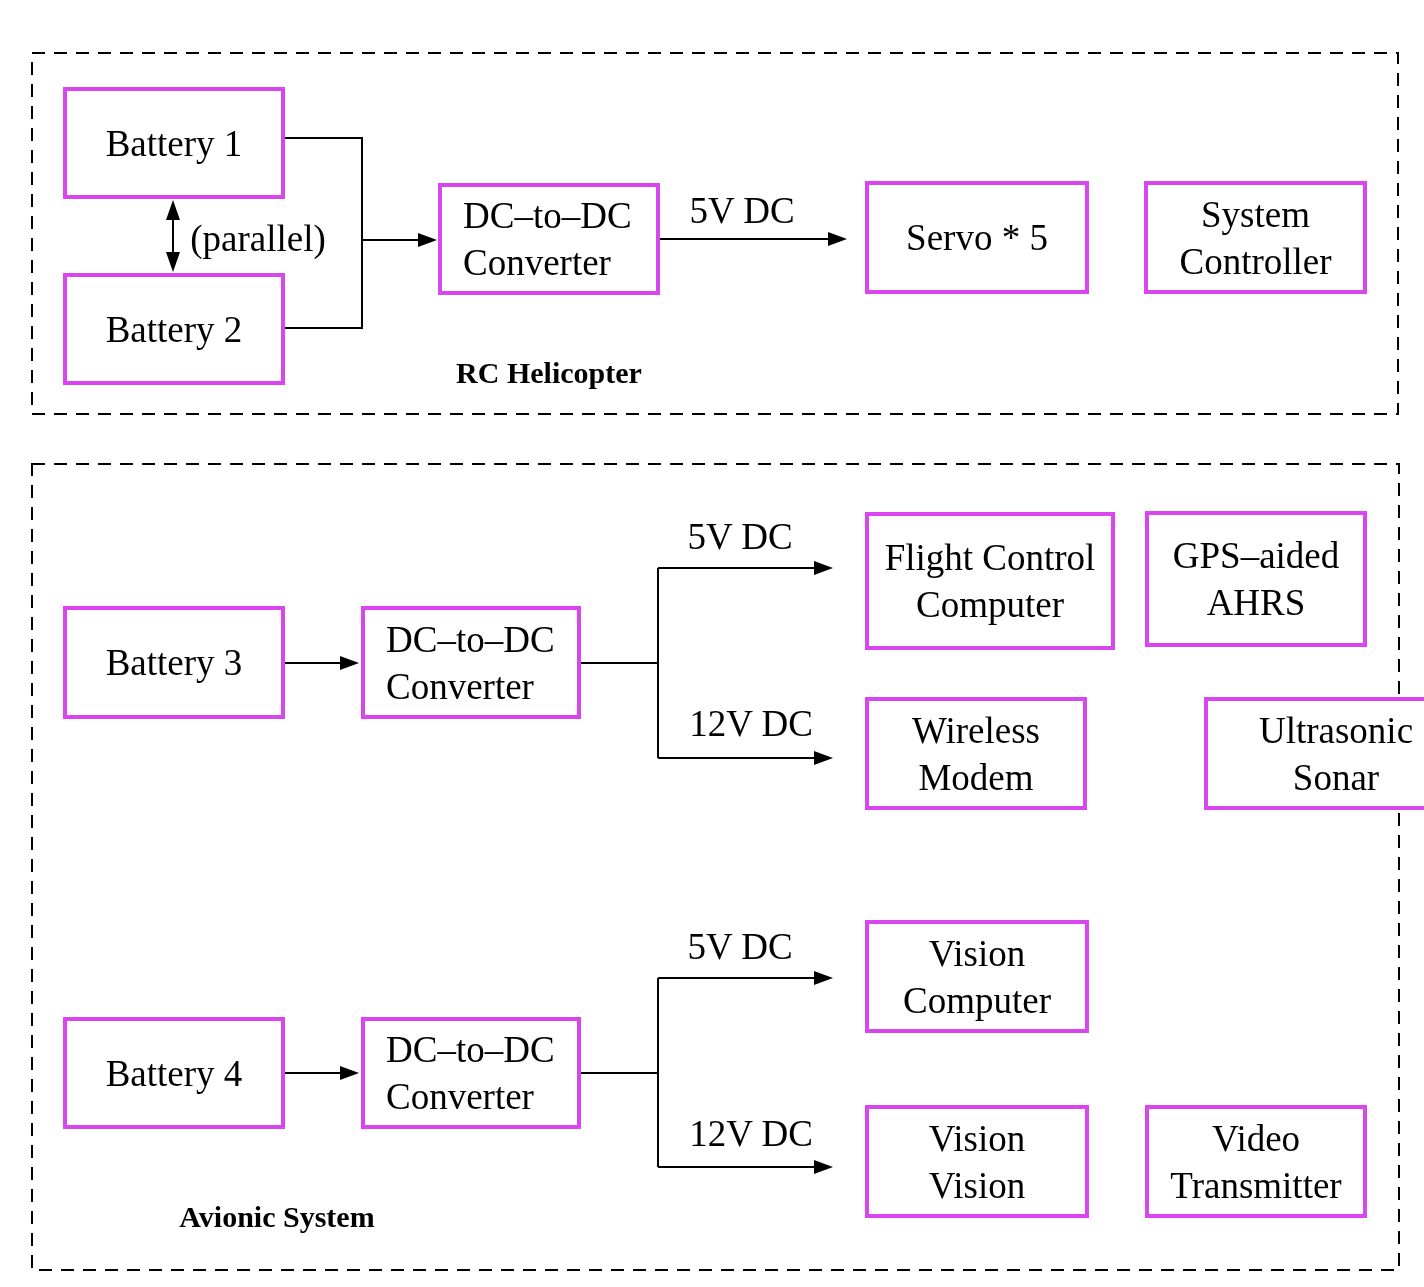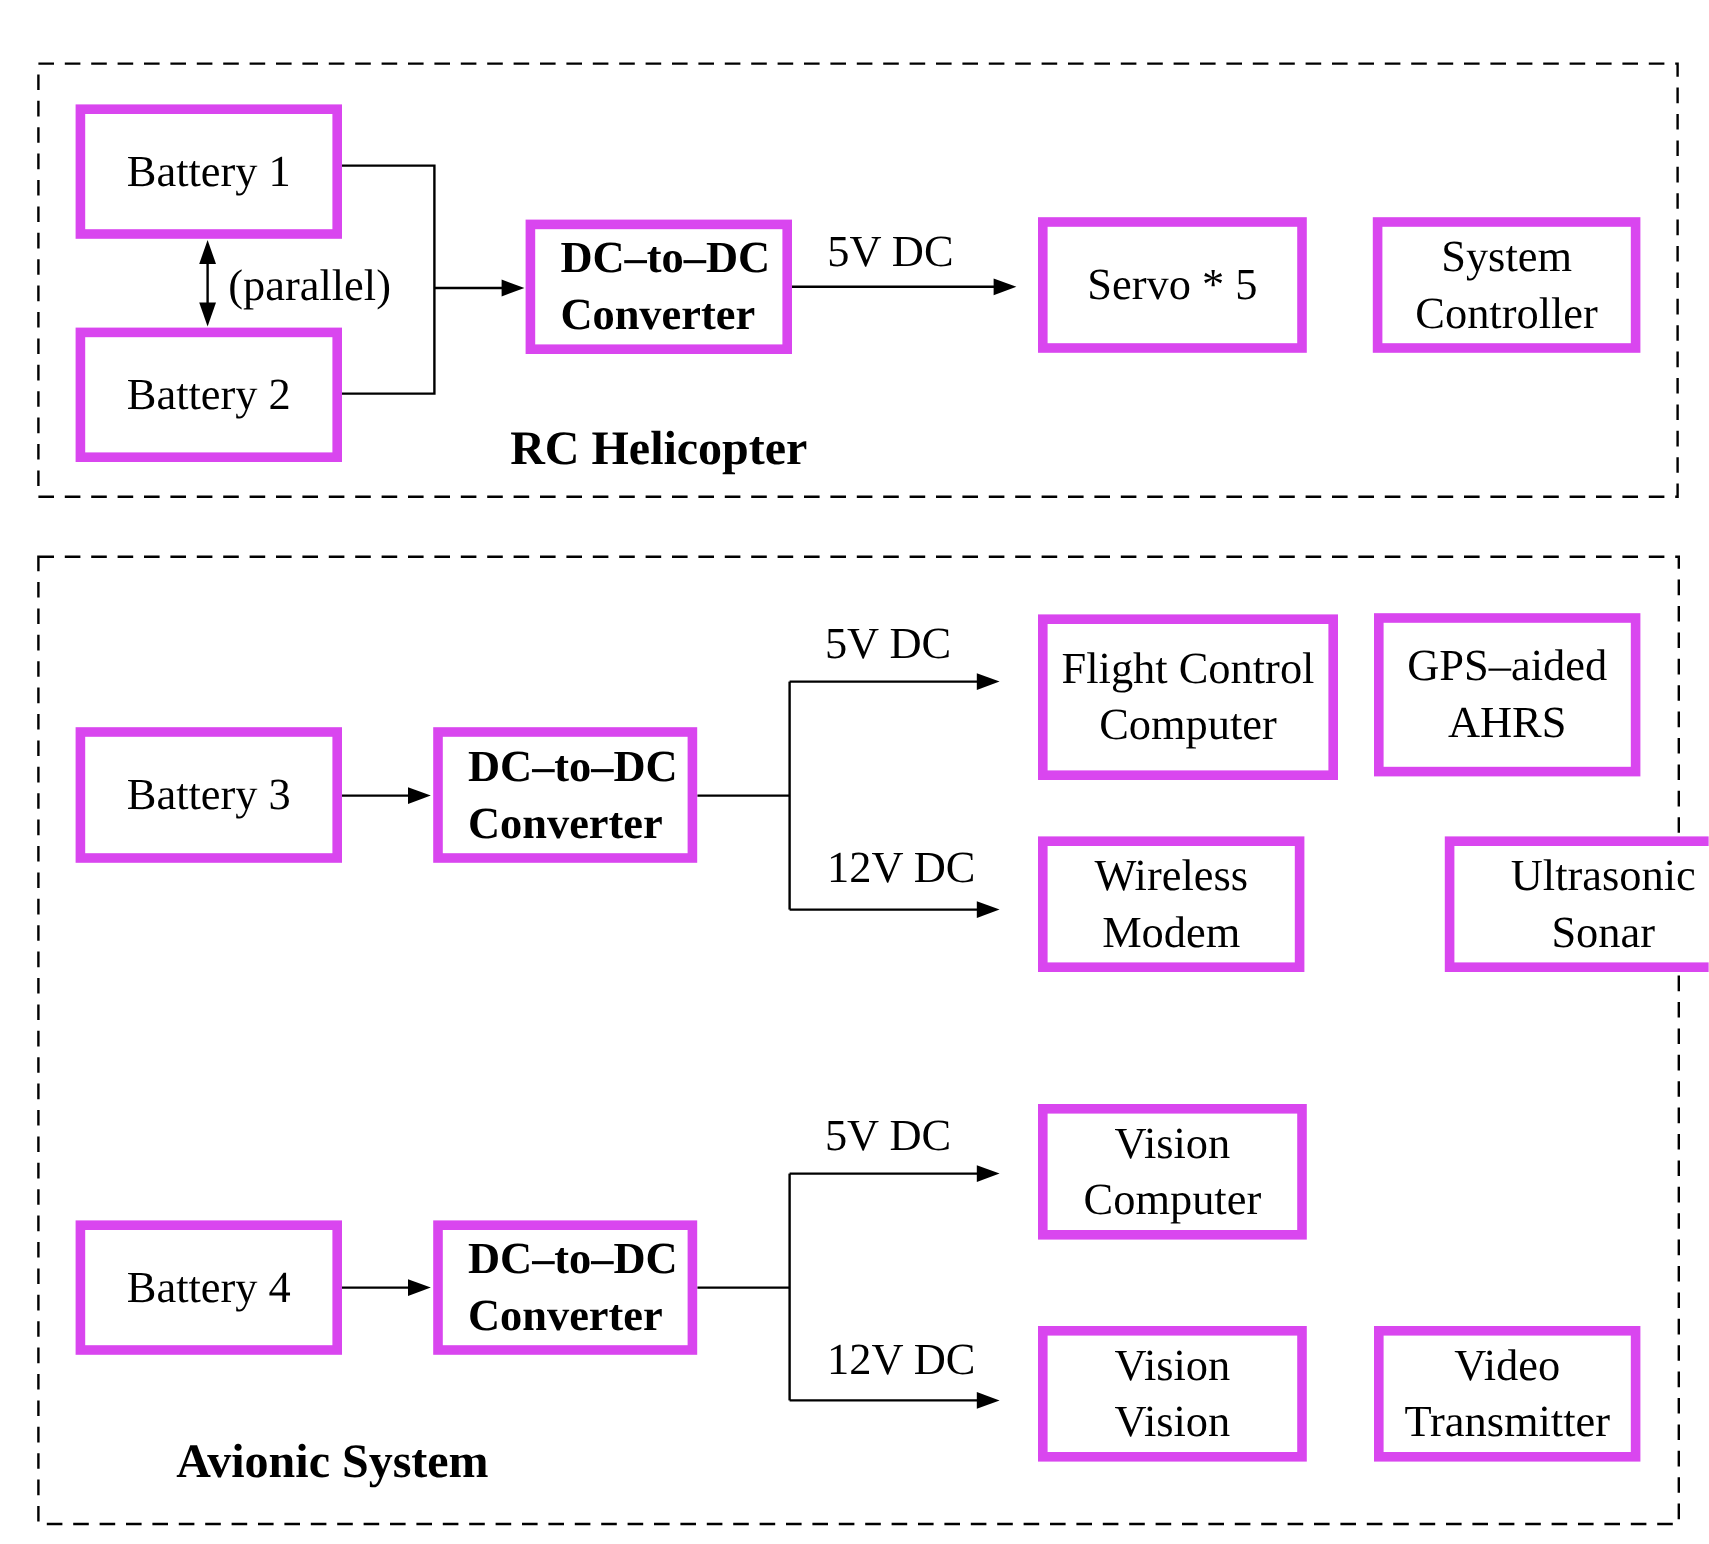--- a/index.html
+++ b/index.html
@@ -4,32 +4,32 @@
 <style>
   * { margin:0; padding:0; box-sizing:border-box; }
   html,body { background:#ffffff; }
   .canvas {
     position:relative; width:1424px; height:1287px; background:#ffffff;
     font-family:"Liberation Serif","DejaVu Serif",serif; color:#000;
     overflow:hidden;
   }
   .canvas > svg { position:absolute; left:0; top:0; }
   .node {
-    position:absolute; border:8px solid #d946ef; background:#ffffff;
+    position:absolute; border:4px solid #d946ef; background:#ffffff;
     display:flex; flex-direction:column; align-items:center; justify-content:center;
     font-size:37px; line-height:47px; text-align:center; white-space:nowrap;
   }
-  .node.left-align { align-items:flex-start; text-align:left; padding-left:21px;font-weight:bold; }
+  .node.left-align { align-items:flex-start; text-align:left; padding-left:21px; }
   .flabel {
     position:absolute; transform:translate(-50%,-50%);
     font-size:37px; line-height:40px; white-space:nowrap;
   }
   .stitle {
     position:absolute; transform:translate(-50%,-50%);
-    font-size:40px; font-weight:bold; white-space:nowrap;
+    font-size:30px; font-weight:bold; white-space:nowrap;
   }
   .wire { stroke:#000; stroke-width:2; fill:none; }
   .head { fill:#000; stroke:none; }
   .dash { stroke:#000; stroke-width:2; fill:none; stroke-dasharray:13 9; }
 </style>
 </head>
 <body>
 
 <div class="canvas">
 

